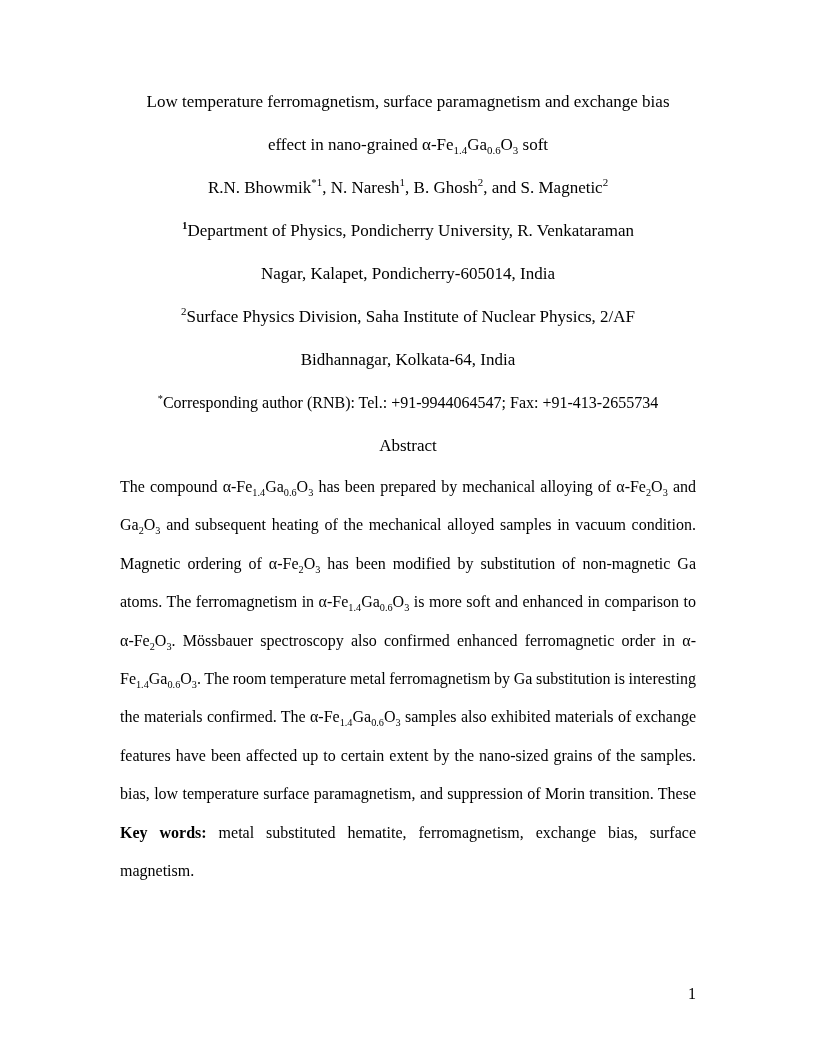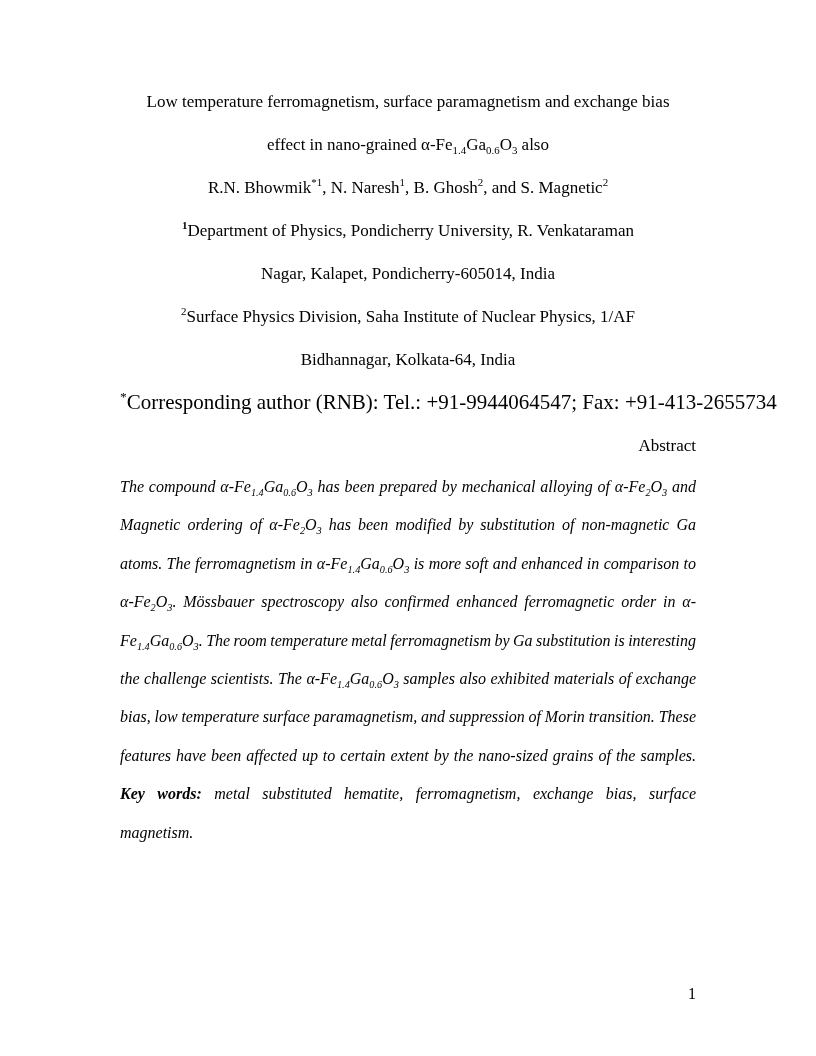--- a/index.html
+++ b/index.html
@@ -24,36 +24,35 @@
     overflow: hidden;
   }
   
   .hl {
     text-align: center;
     line-height: 43px;
     font-size: 17px;
     white-space: nowrap;
   }
   .hl.small {
-    font-size: 21px;
+    font-size: 16px;
   }
   
   .abs-head {
     line-height: 44px;
     font-size: 17px;
-    text-align: right;
+    text-align: center;
   }
   
   .al {
     font-size: 16px;
     line-height: 38.4px;
     text-align: justify;
     text-align-last: justify;
     word-spacing: -1px;
-    font-style: italic;
   }
   .al.last {
     text-align-last: left;
   }
   sub, sup {
     line-height: 0;
     font-size: 64%;
   }
   sup { vertical-align: super; }
   sub { vertical-align: sub; }
@@ -65,39 +64,40 @@
     line-height: 20px;
   }
 </style>
 </head>
 <body>
 
 <div class="page">
 
   <div>
     <div class="hl">Low temperature ferromagnetism, surface paramagnetism and exchange bias</div>
-    <div class="hl"><span>effect in nano-grained α-Fe</span><sub>1.4</sub><span>Ga</span><sub>0.6</sub><span>O</span><sub>3</sub><span> also</span></div>
+    <div class="hl"><span>effect in nano-grained α-Fe</span><sub>1.4</sub><span>Ga</span><sub>0.6</sub><span>O</span><sub>3</sub><span> soft</span></div>
     <div class="hl"><span>R.N. Bhowmik</span><sup>*1</sup><span>, N. Naresh</span><sup>1</sup><span>, B. Ghosh</span><sup>2</sup><span>, and S. Magnetic</span><sup>2</sup></div>
     <div class="hl"><sup style="font-weight: bold;">1</sup><span>Department of Physics, Pondicherry University, R. Venkataraman</span></div>
     <div class="hl">Nagar, Kalapet, Pondicherry-605014, India</div>
-    <div class="hl"><sup>2</sup><span>Surface Physics Division, Saha Institute of Nuclear Physics, 1/AF</span></div>
+    <div class="hl"><sup>2</sup><span>Surface Physics Division, Saha Institute of Nuclear Physics, 2/AF</span></div>
     <div class="hl">Bidhannagar, Kolkata-64, India</div>
     <div class="hl small"><sup>*</sup><span>Corresponding author (RNB): Tel.: +91-9944064547; Fax: +91-413-2655734</span></div>
   </div>
 
   <div class="abs-head">Abstract</div>
 
   <div>
     <div class="al"><span>The compound α-Fe</span><sub>1.4</sub><span>Ga</span><sub>0.6</sub><span>O</span><sub>3</sub><span> has been prepared by mechanical alloying of α-Fe</span><sub>2</sub><span>O</span><sub>3</sub><span> and</span></div>
+    <div class="al"><span>Ga</span><sub>2</sub><span>O</span><sub>3</sub><span> and subsequent heating of the mechanical alloyed samples in vacuum condition.</span></div>
     <div class="al"><span>Magnetic ordering of α-Fe</span><sub>2</sub><span>O</span><sub>3</sub><span> has been modified by substitution of non-magnetic Ga</span></div>
     <div class="al"><span>atoms. The ferromagnetism in α-Fe</span><sub>1.4</sub><span>Ga</span><sub>0.6</sub><span>O</span><sub>3</sub><span> is more soft and enhanced in comparison to</span></div>
     <div class="al"><span>α-Fe</span><sub>2</sub><span>O</span><sub>3</sub><span>. Mössbauer spectroscopy also confirmed enhanced ferromagnetic order in α-</span></div>
     <div class="al"><span>Fe</span><sub>1.4</sub><span>Ga</span><sub>0.6</sub><span>O</span><sub>3</sub><span>. The room temperature metal ferromagnetism by Ga substitution is interesting</span></div>
-    <div class="al"><span>the challenge scientists. The α-Fe</span><sub>1.4</sub><span>Ga</span><sub>0.6</sub><span>O</span><sub>3</sub><span> samples also exhibited materials of exchange</span></div>
+    <div class="al"><span>the materials confirmed. The α-Fe</span><sub>1.4</sub><span>Ga</span><sub>0.6</sub><span>O</span><sub>3</sub><span> samples also exhibited materials of exchange</span></div>
+    <div class="al"><span>features have been affected up to certain extent by the nano-sized grains of the samples.</span></div>
     <div class="al"><span>bias, low temperature surface paramagnetism, and suppression of Morin transition. These</span></div>
-    <div class="al"><span>features have been affected up to certain extent by the nano-sized grains of the samples.</span></div>
     <div class="al"><span style="font-weight: bold;">Key words:</span><span> metal substituted hematite, ferromagnetism, exchange bias, surface</span></div>
     <div class="al last"><span>magnetism.</span></div>
   </div>
 
   <div class="pageno">1</div>
 
 </div>
 
 </body></html>

